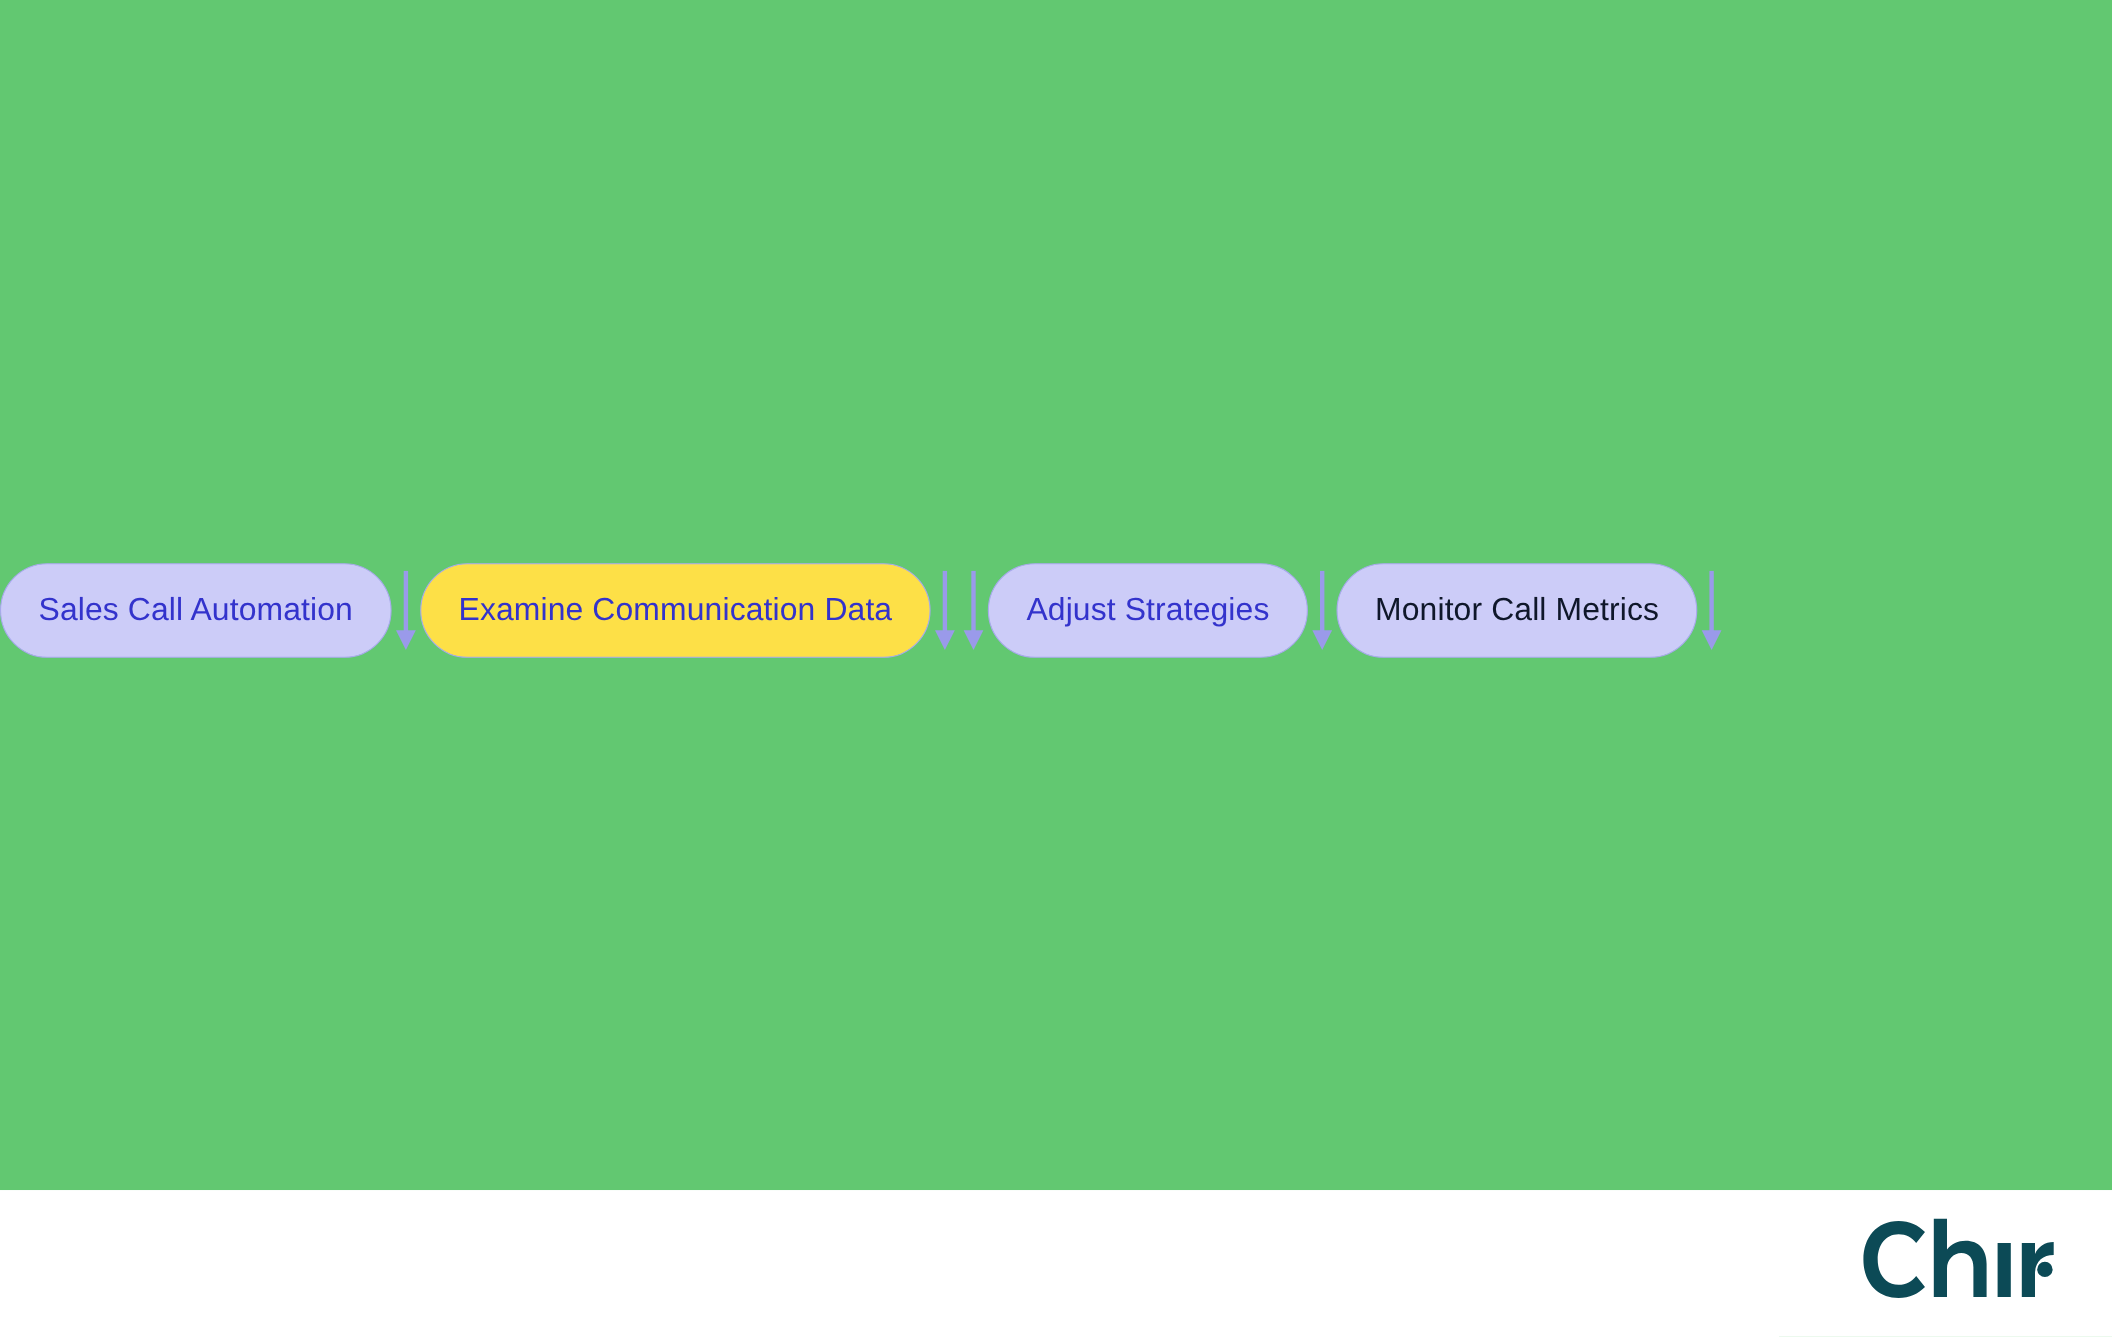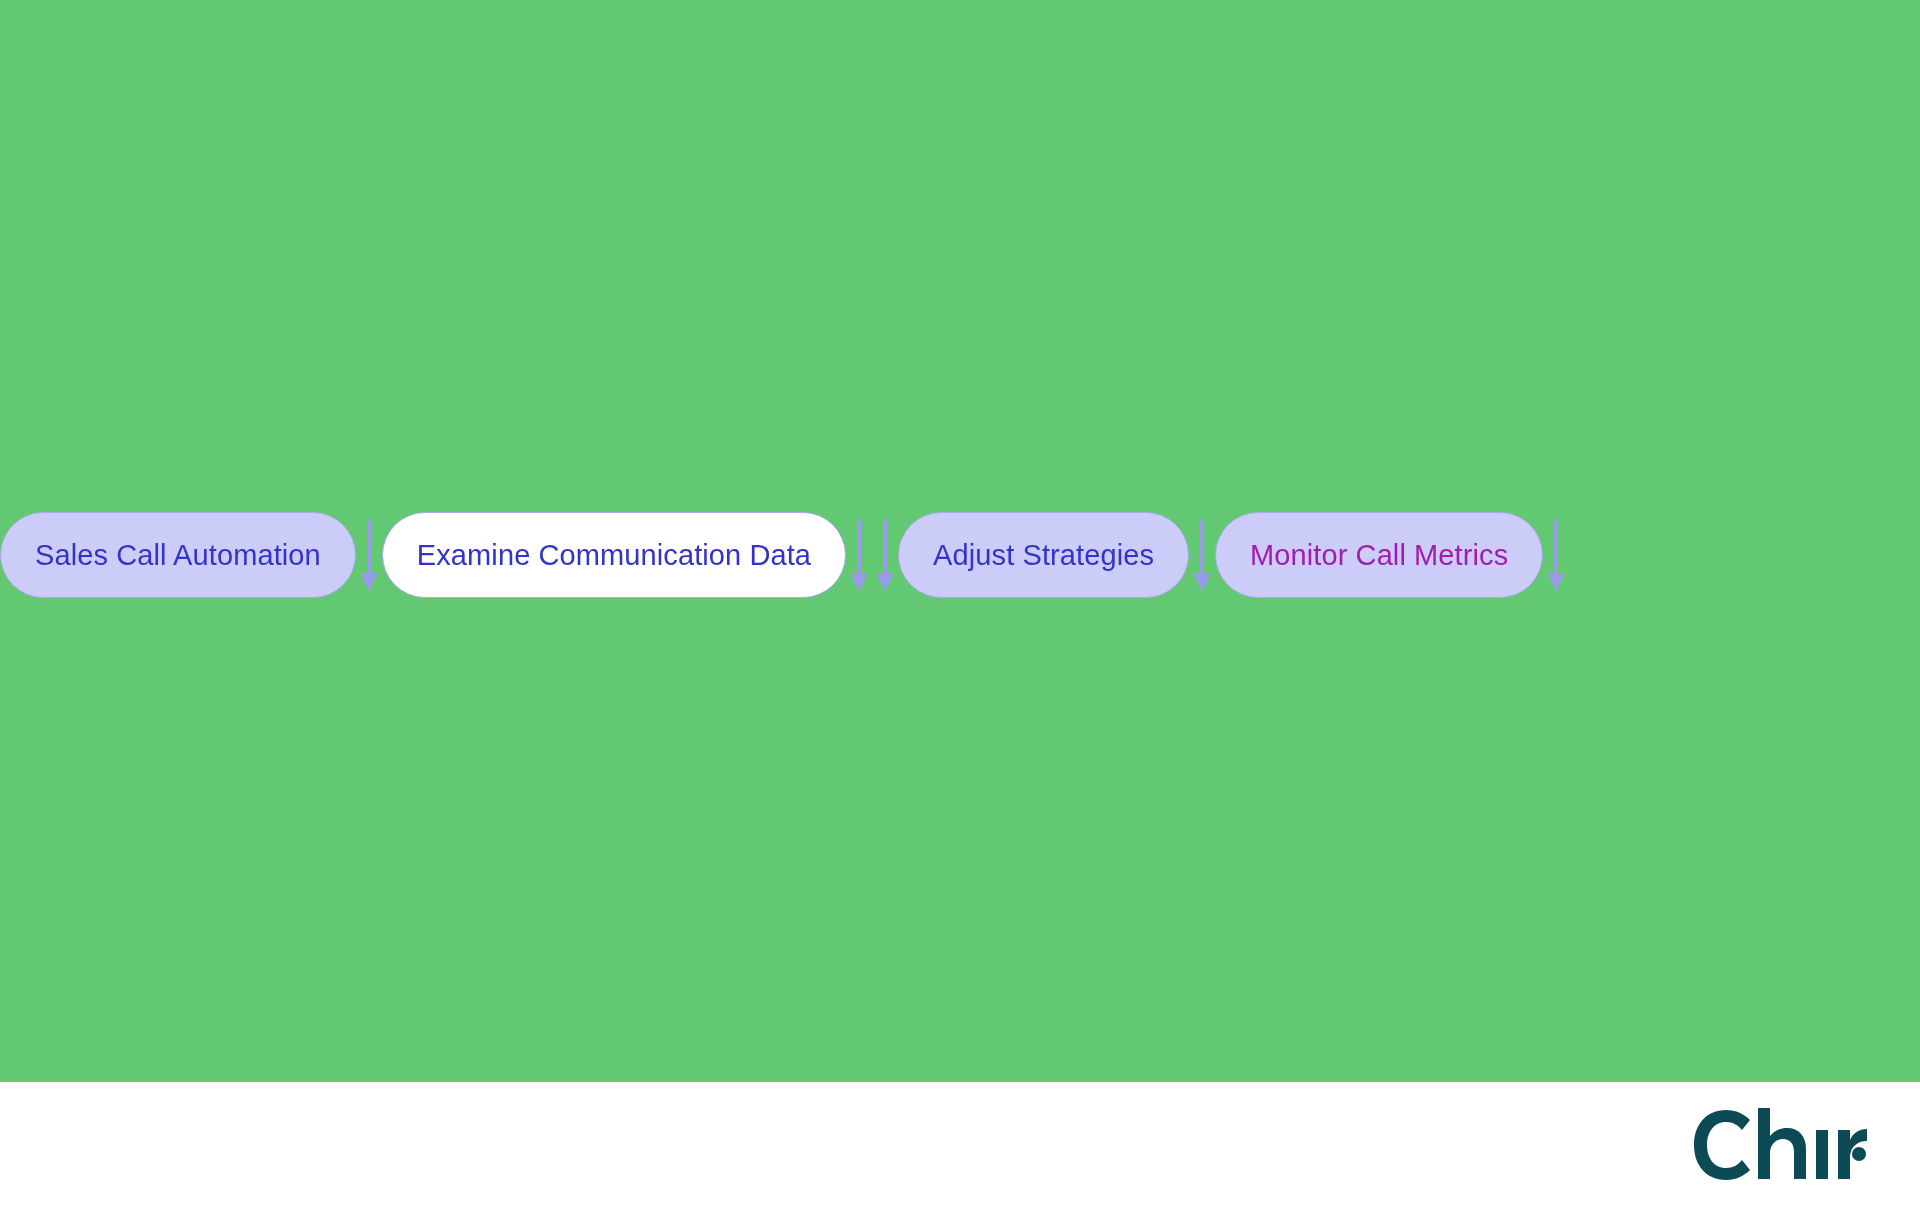--- a/index.html
+++ b/index.html
@@ -105,21 +105,21 @@
     <div id="flow">
         <div class="node" style="min-width: 264px; background: rgb(204, 204, 248); border-color: rgb(169, 169, 238); color: rgb(51, 51, 204);">
           <span class="node-label">Sales Call Automation</span>
         </div>
         <div class="connector">
           <svg viewBox="0 0 26 72">
             <line x1="13" y1="0" x2="13" y2="56" stroke="#9a9aea" stroke-width="4"></line>
             <polygon points="4,54 22,54 13,72" fill="#9a9aea"></polygon>
           </svg>
         </div>
-        <div class="node" style="min-width: 340px; background: #ffffff; border-color: rgb(169, 169, 238); color: rgb(51, 51, 204);">
+        <div class="node" style="min-width: 340px; background: #fde047; border-color: rgb(169, 169, 238); color: rgb(51, 51, 204);">
           <span class="node-label">Examine Communication Data</span>
         </div>
         <div class="connector">
           <svg viewBox="0 0 26 72">
             <line x1="13" y1="0" x2="13" y2="56" stroke="#9a9aea" stroke-width="4"></line>
             <polygon points="4,54 22,54 13,72" fill="#9a9aea"></polygon>
           </svg>
         </div>
         <div class="connector">
           <svg viewBox="0 0 26 72">
@@ -129,21 +129,21 @@
         </div>
         <div class="node" style="min-width: 222px; background: rgb(204, 204, 248); border-color: rgb(169, 169, 238); color: rgb(51, 51, 204);">
           <span class="node-label">Adjust Strategies</span>
         </div>
         <div class="connector">
           <svg viewBox="0 0 26 72">
             <line x1="13" y1="0" x2="13" y2="56" stroke="#9a9aea" stroke-width="4"></line>
             <polygon points="4,54 22,54 13,72" fill="#9a9aea"></polygon>
           </svg>
         </div>
-        <div class="node" style="min-width: 244px; background: rgb(204, 204, 248); border-color: rgb(169, 169, 238); color: #a21caf;">
+        <div class="node" style="min-width: 244px; background: rgb(204, 204, 248); border-color: rgb(169, 169, 238); color: #0f172a;">
           <span class="node-label">Monitor Call Metrics</span>
         </div>
         <div class="connector">
           <svg viewBox="0 0 26 72">
             <line x1="13" y1="0" x2="13" y2="56" stroke="#9a9aea" stroke-width="4"></line>
             <polygon points="4,54 22,54 13,72" fill="#9a9aea"></polygon>
           </svg>
         </div>
       </div>
   </div>

